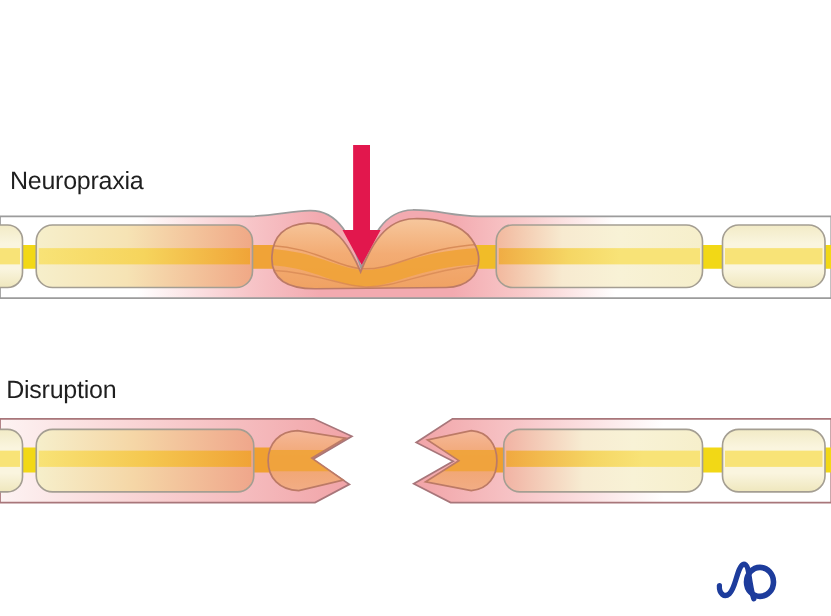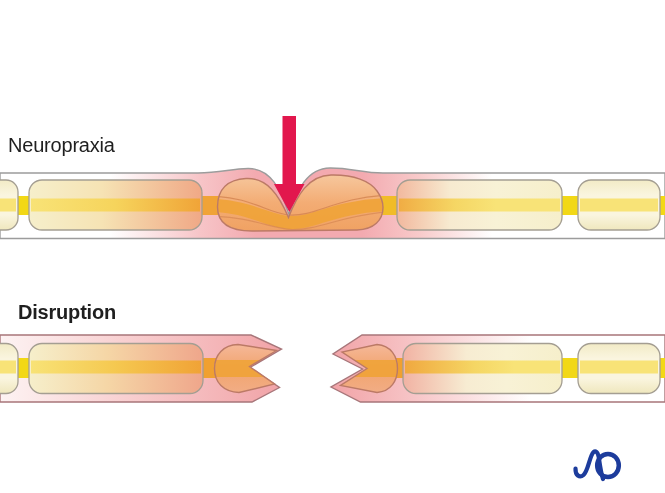--- a/index.html
+++ b/index.html
@@ -9,21 +9,21 @@
   .label{
     position:absolute;
     font-family:"Liberation Sans", sans-serif;
     font-size:20px;
     line-height:1.15;
     letter-spacing:-0.2px;
     color:var(--c-label_text,#1f1f1f);
     white-space:nowrap;
   }
   .label-neuropraxia{left:8px;top:116px;}
-  .label-disruption{left:18px;top:283px;font-weight:bold;}
+  .label-disruption{left:5px;top:283px;}
 </style>
 </head>
 <body>
 
 <div class="stage" style="background: rgb(255, 255, 255); margin-top: 18px;">
 
   <div class="label label-neuropraxia">Neuropraxia</div>
 
   <div class="label label-disruption">Disruption</div>
 

